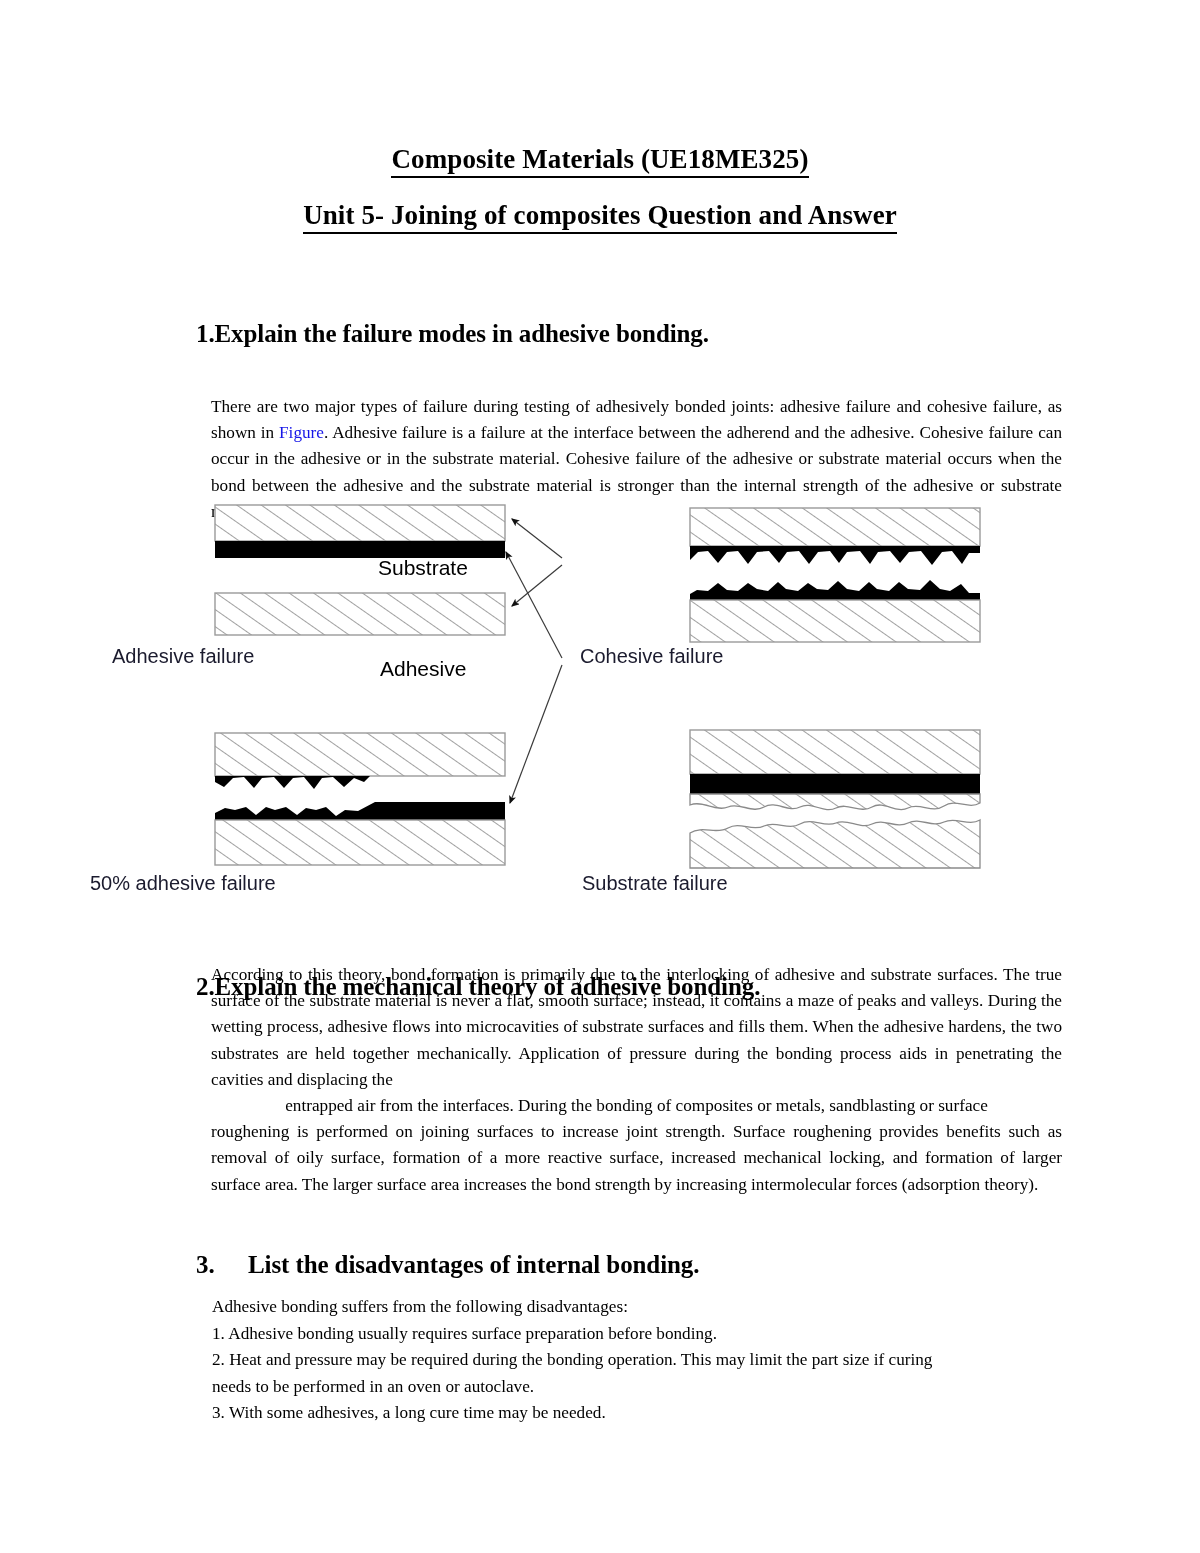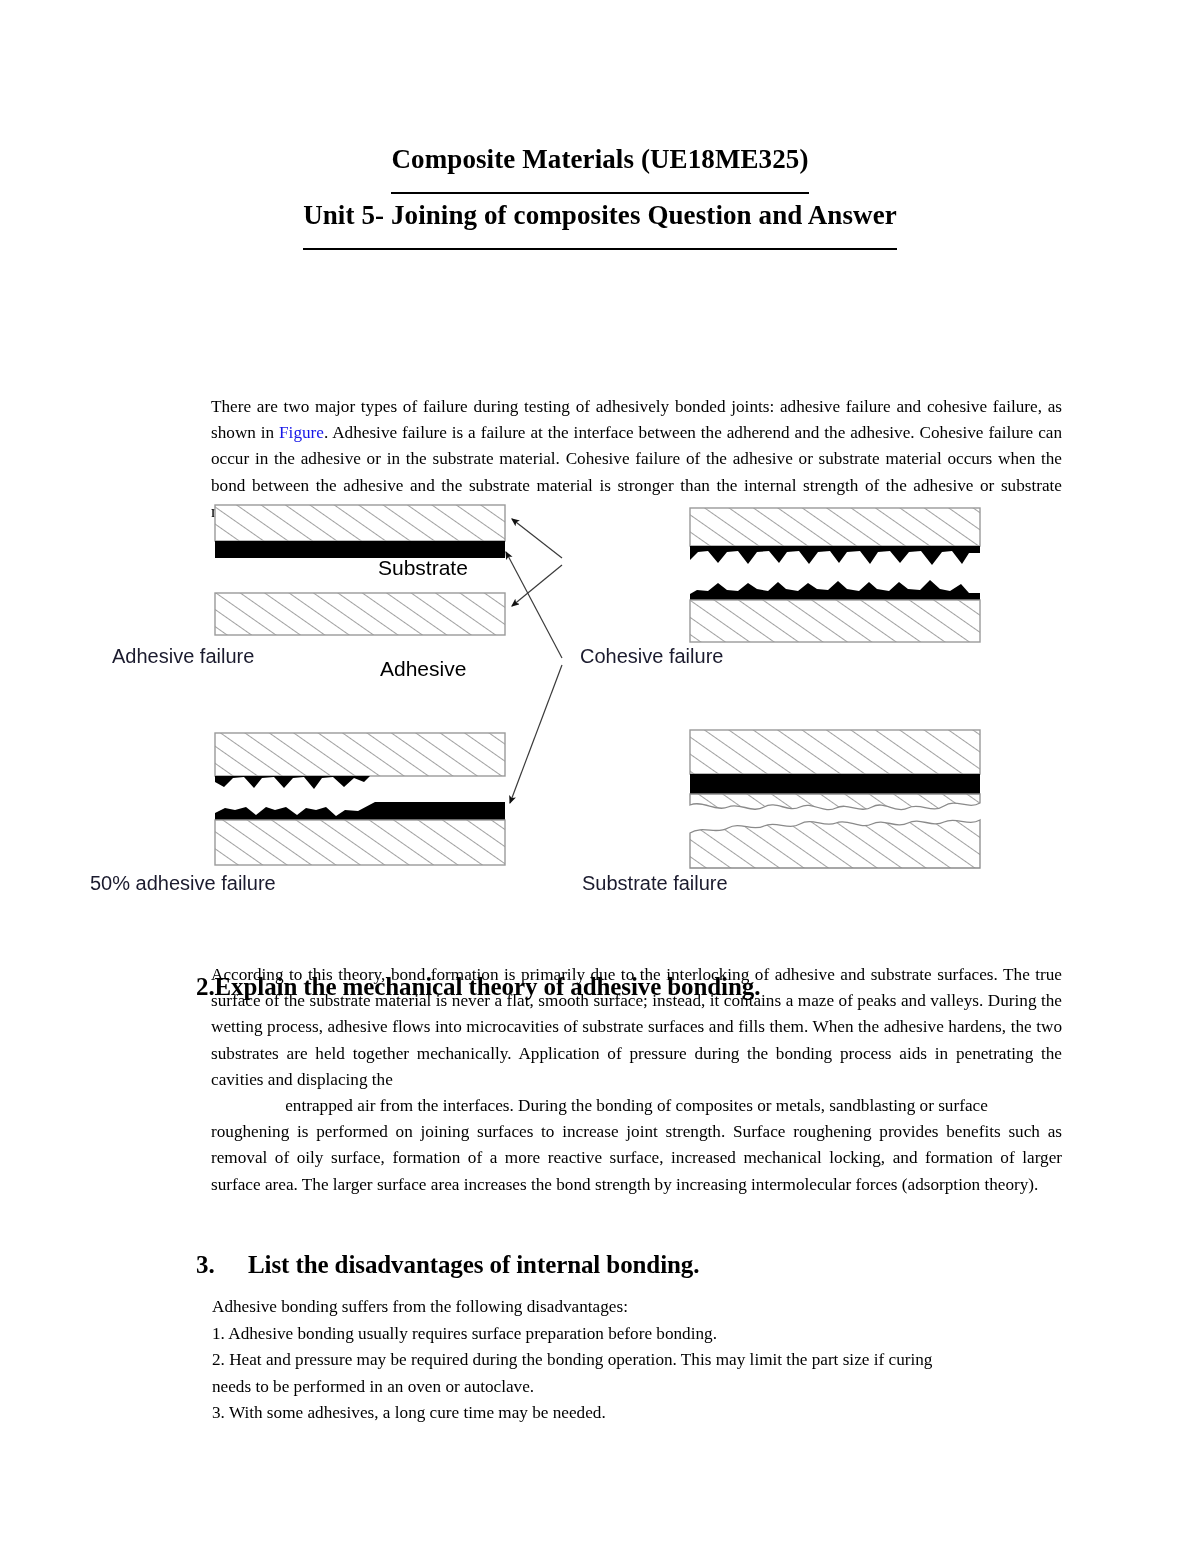--- a/index.html
+++ b/index.html
@@ -28,21 +28,21 @@
   
   .doc-title {
     text-align: center;
     font-weight: bold;
     font-size: 27px;
     letter-spacing: 0.1px;
     line-height: 1.15;
   }
   .doc-title span {
     border-bottom: 2.5px solid #000;
-    padding-bottom: 18px;
+    padding-bottom: 2px;
   }
   #title-1 { position: absolute; left: 150px; top: 144px; width: 900px; }
   #title-2 { position: absolute; left: 150px; top: 200px; width: 900px; }
 
   
   .q-heading {
     position: absolute;
     font-weight: bold;
     font-size: 25px;
     line-height: 1.2;
@@ -119,20 +119,21 @@
 
 <div class="page">
 
   <div class="doc-title" id="title-1">
     <span>Composite Materials (UE18ME325)</span>
   </div>
   <div class="doc-title" id="title-2">
     <span>Unit 5- Joining of composites Question and Answer</span>
   </div>
 
+  <div class="q-heading" id="q1-heading">1.Explain the failure modes in adhesive bonding.</div>
 
   <div class="body-text" id="p1">
     <span>There are two major types of failure during testing of adhesively bonded joints: adhesive failure and cohesive failure, as shown in </span><span class="link-blue">Figure</span><span class="link-blue" style="color:#000">. Adhesive failure is a failure at the interface between the adherend and the adhesive. Cohesive failure can occur in the adhesive or in the substrate material. Cohesive failure of the adhesive or substrate material occurs when the bond between the adhesive and the substrate material is stronger than the internal strength of the adhesive or substrate material.</span>
   </div>
 
   <div id="figure">
     <svg width="830" height="420" viewBox="0 0 830 420" xmlns="http://www.w3.org/2000/svg">
       <defs>
 
         <pattern id="hatch" width="14" height="14" patternUnits="userSpaceOnUse" patternTransform="rotate(-55)">

